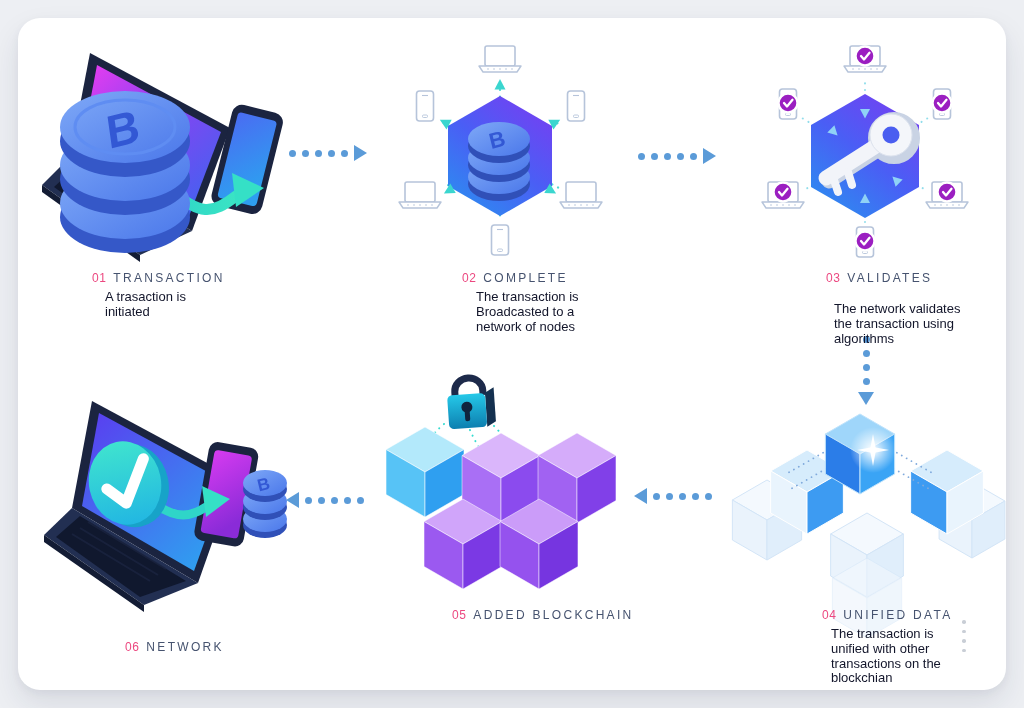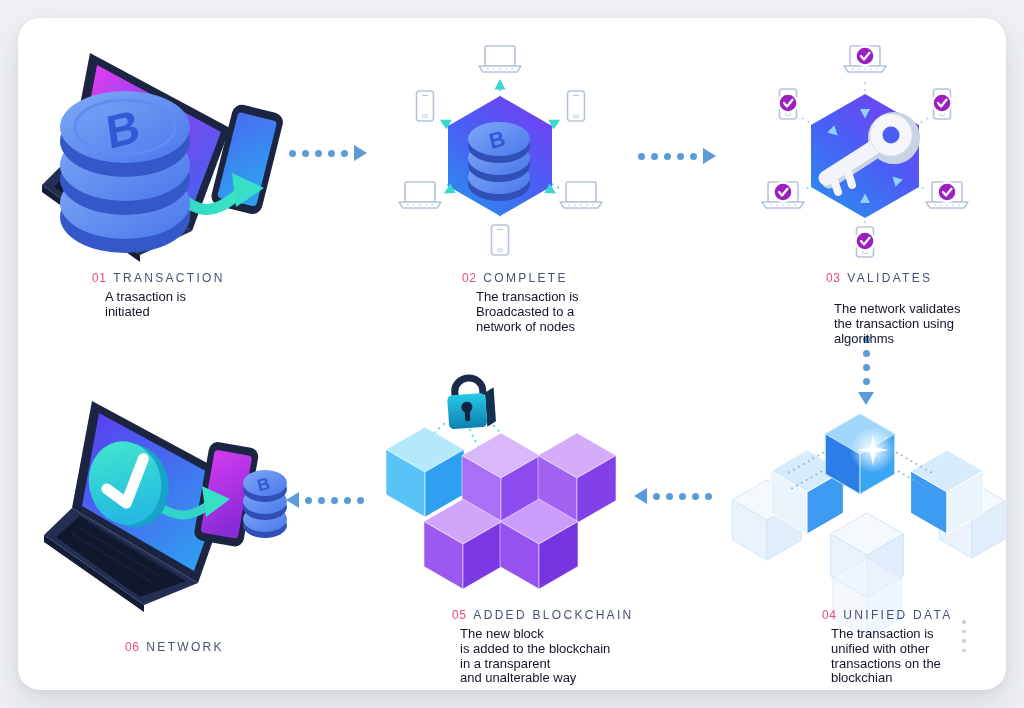--- a/index.html
+++ b/index.html
@@ -482,24 +482,20 @@
 unified with other
 transactions on the
 blockchian</div>
 </div>
 
 <div class="caption" style="left:452px;top:608px">
   <div class="caption-head">
     <span class="caption-num">05</span>
     <span class="caption-label">ADDED BLOCKCHAIN</span>
   </div>
-  <div class="caption-body ml8">The new block
-is added to the blockchain
-in a transparent
-and unalterable way</div>
 </div>
 
 <div class="caption" style="left:125px;top:640px">
   <div class="caption-head">
     <span class="caption-num">06</span>
     <span class="caption-label">NETWORK</span>
   </div>
 </div>
 
 </body></html>

